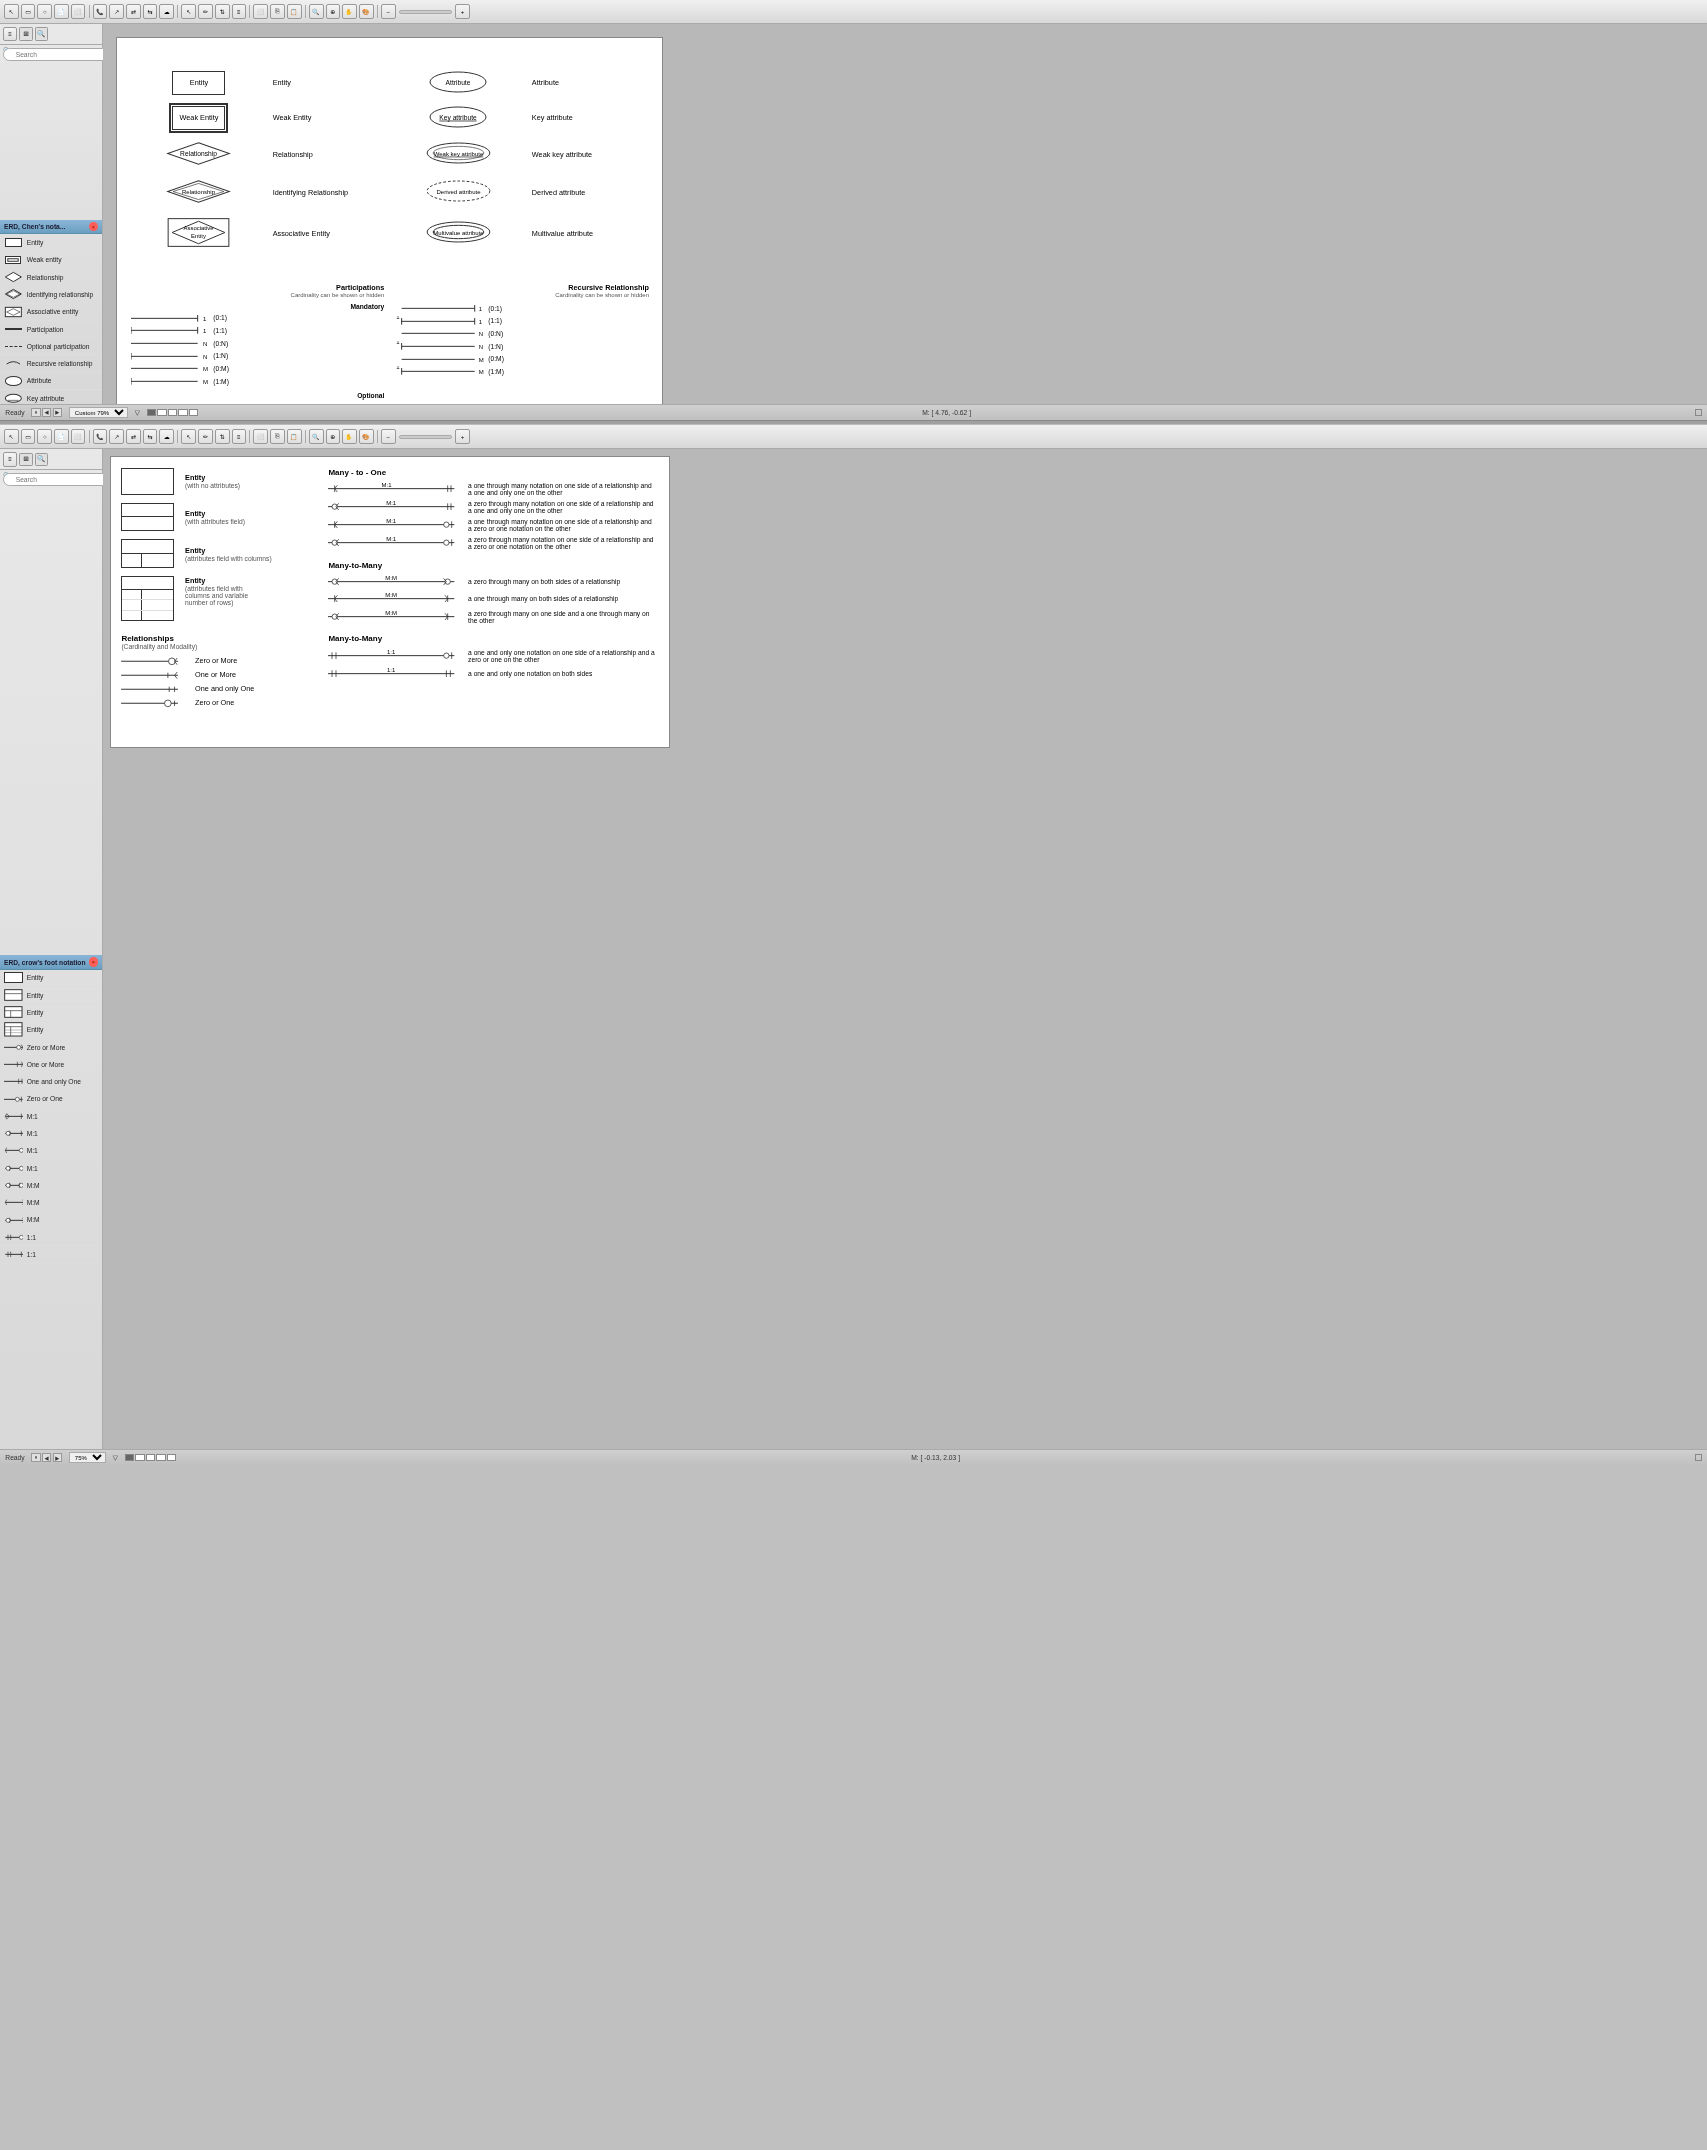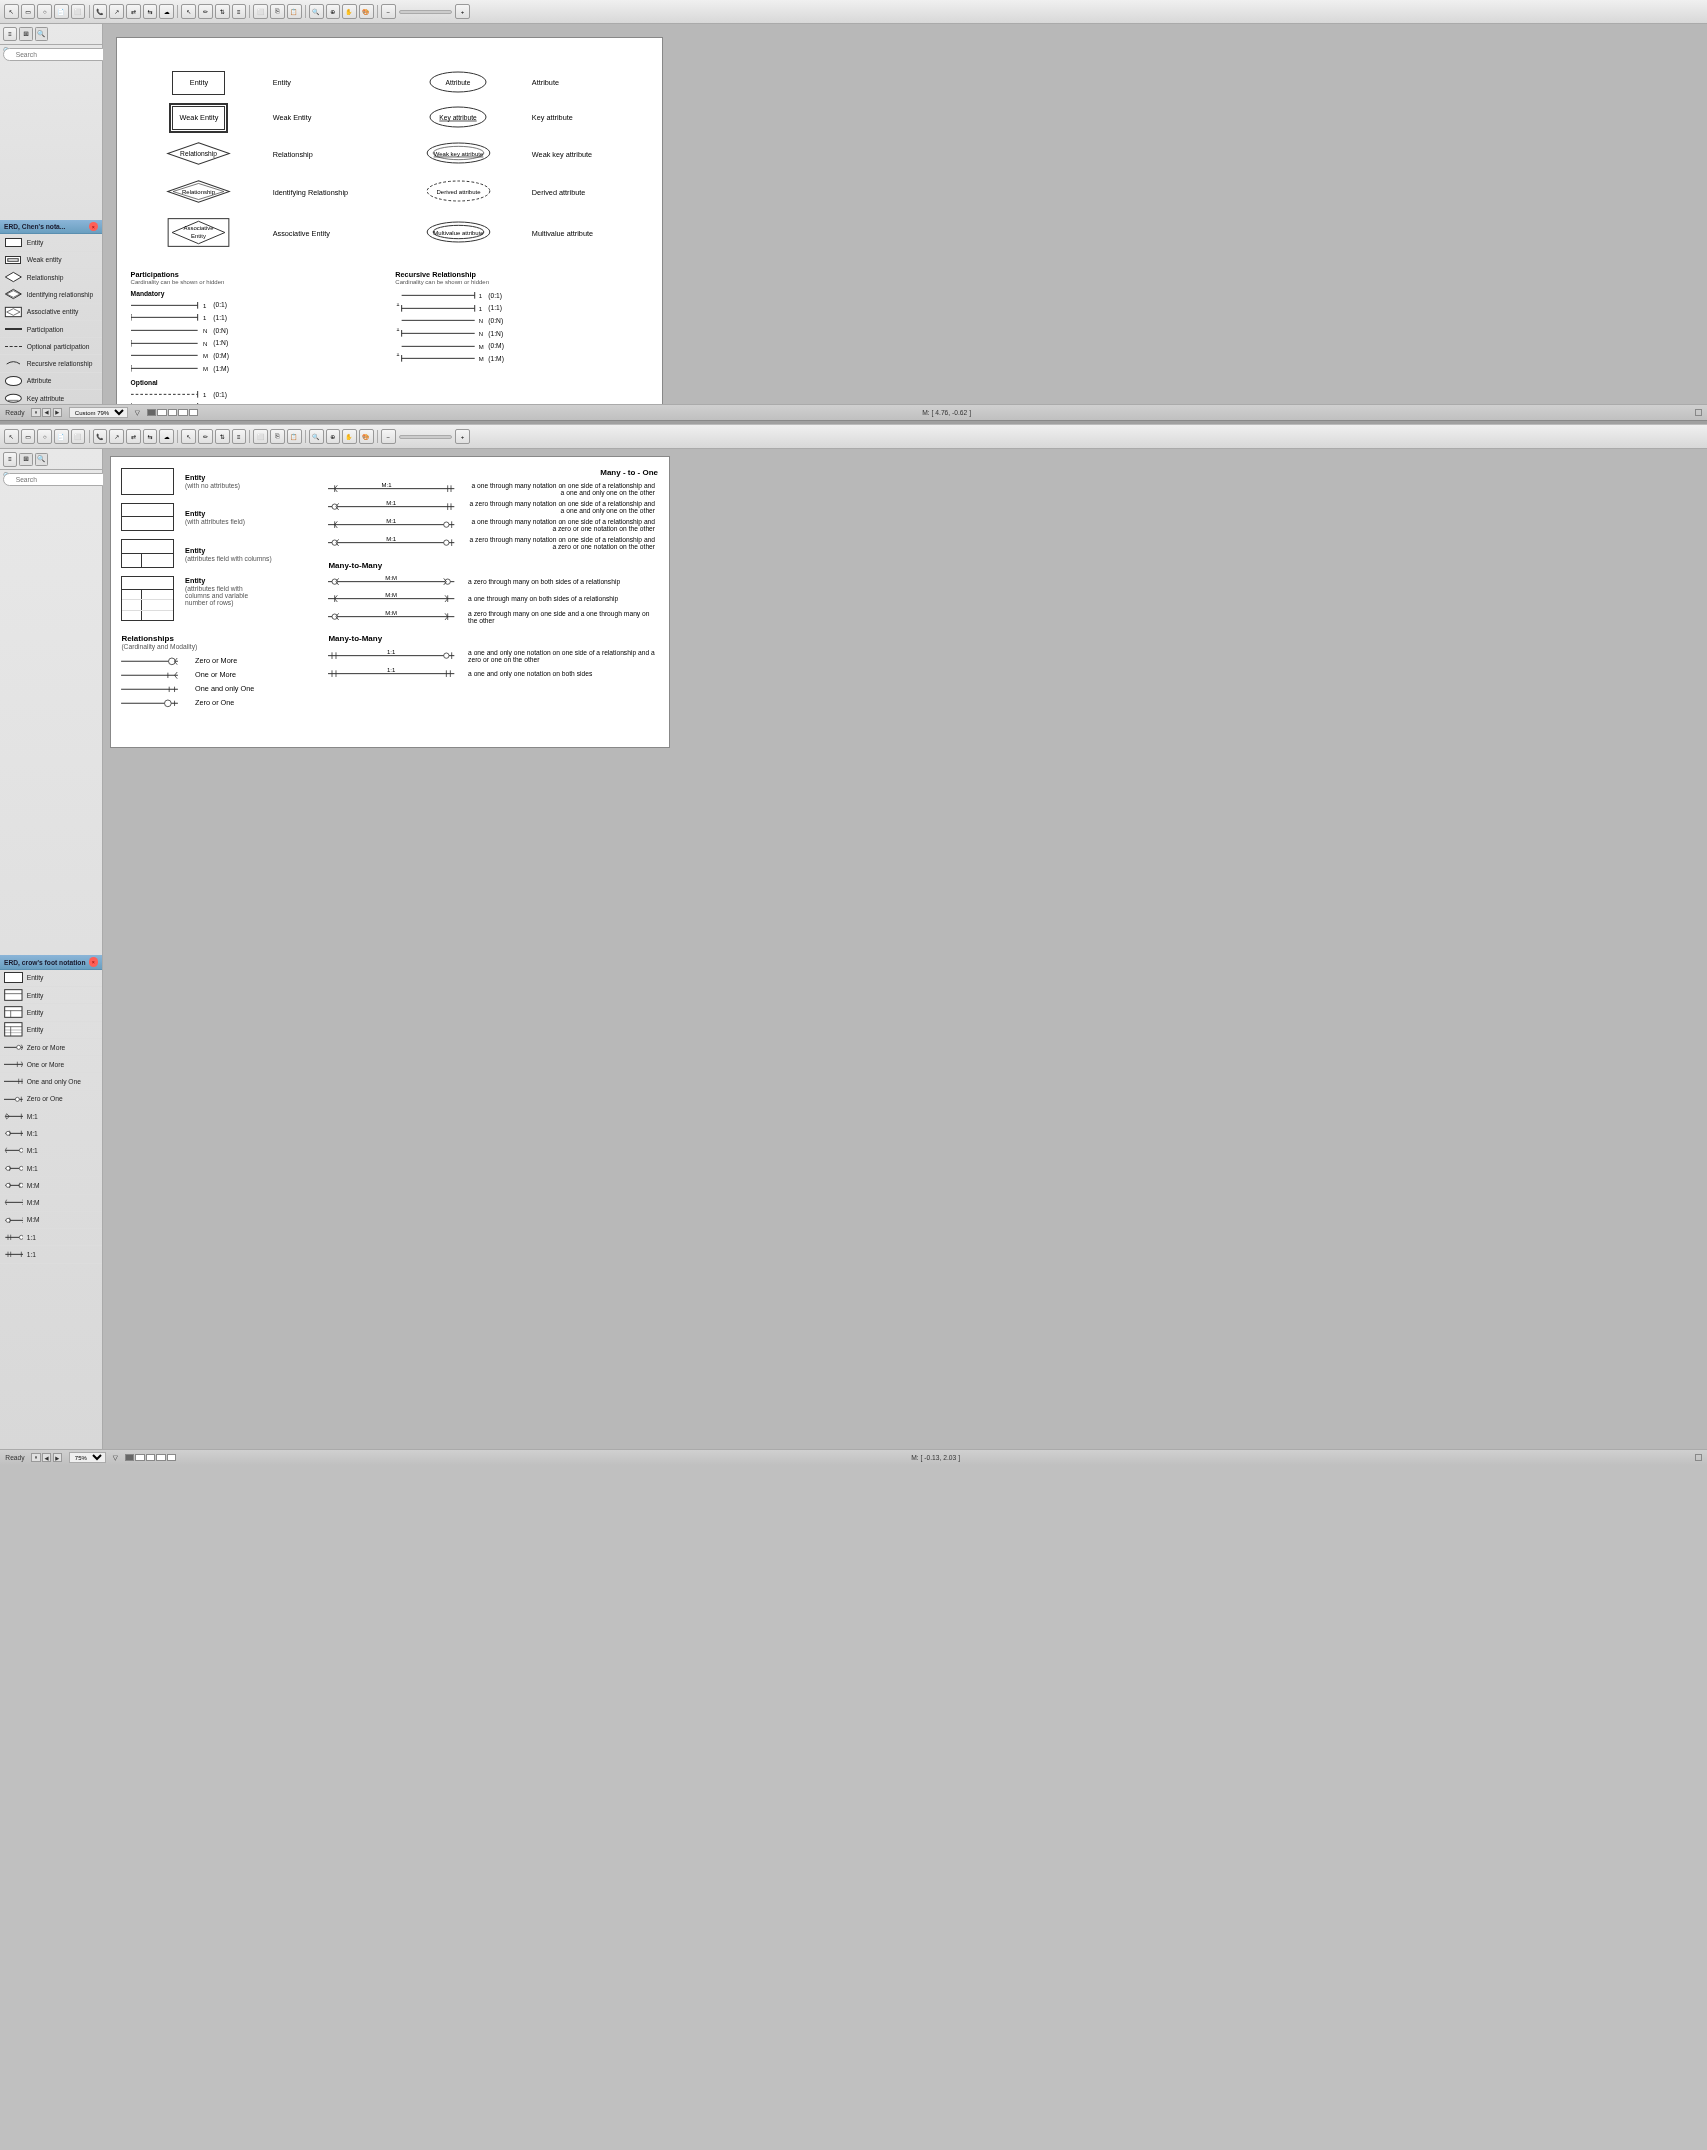--- a/index.html
+++ b/index.html
@@ -420,21 +420,21 @@
                   <ellipse cx="50" cy="18" rx="47" ry="15" fill="white" stroke="#333" stroke-width="1.5"></ellipse>
                   <ellipse cx="50" cy="18" rx="38" ry="10" fill="none" stroke="#333" stroke-width="1.5"></ellipse>
                   <text x="50" y="22" text-anchor="middle" font-size="9">Multivalue attribute</text>
                 </svg>
               </td>
               <td style="vertical-align:middle; font-size:7.3px; padding-left:5.3px;">Multivalue attribute</td>
             </tr>
           </tbody>
         </table>
 
-        <div style="display:flex; margin-top:10px; gap:11px;">
+        <div style="display:flex; margin-top:23px; gap:11px;text-align:right;">
 
           <div style="flex:1;">
             <div style="font-size:7.3px; font-weight:bold;">Participations</div>
             <div style="font-size:6px; color:#555; margin-bottom:5.3px;">Cardinality can be shown or hidden</div>
             <div style="font-size:6.7px; font-weight:bold; margin-bottom:2.7px;">Mandatory</div>
 
             <div style="display:flex; align-items:center; margin-bottom:2px;">
               <svg width="80" height="10.7" viewBox="0 0 120 16" style="font-size:11px">
                 <line x1="0" y1="8" x2="100" y2="8" stroke="#333" stroke-width="1.5"></line>
                 <line x1="100" y1="3" x2="100" y2="13" stroke="#333" stroke-width="1.5"></line>
@@ -957,21 +957,21 @@
                   <circle cx="70" cy="8" r="5" fill="white" stroke="#333" stroke-width="1.2"></circle>
                   <line x1="80" y1="4" x2="80" y2="12" stroke="#333" stroke-width="1.2"></line>
                 </svg>
                 <span style="font-size:7.3px;">Zero or One</span>
               </div>
             </div>
           </div>
 
           <div style="flex:1;">
 
-            <div style="margin-bottom:10.7px;text-align:right;">
+            <div style="margin-bottom:10.7px;">
               <div style="font-size:8px; font-weight:bold; margin-bottom:5.3px;">Many - to - One</div>
 
               <div style="display:flex; align-items:center; margin-bottom:4px; gap:6.7px;">
                 <svg width="133" height="13.3" viewBox="0 0 200 20" style="font-size:11px">
                   <line x1="0" y1="10" x2="190" y2="10" stroke="#333" stroke-width="1.5"></line>
 
                   <line x1="14" y1="5" x2="10" y2="10" stroke="#333" stroke-width="1.2"></line>
                   <line x1="14" y1="15" x2="10" y2="10" stroke="#333" stroke-width="1.2"></line>
                   <line x1="10" y1="5" x2="10" y2="15" stroke="#333" stroke-width="1.2"></line>
 

